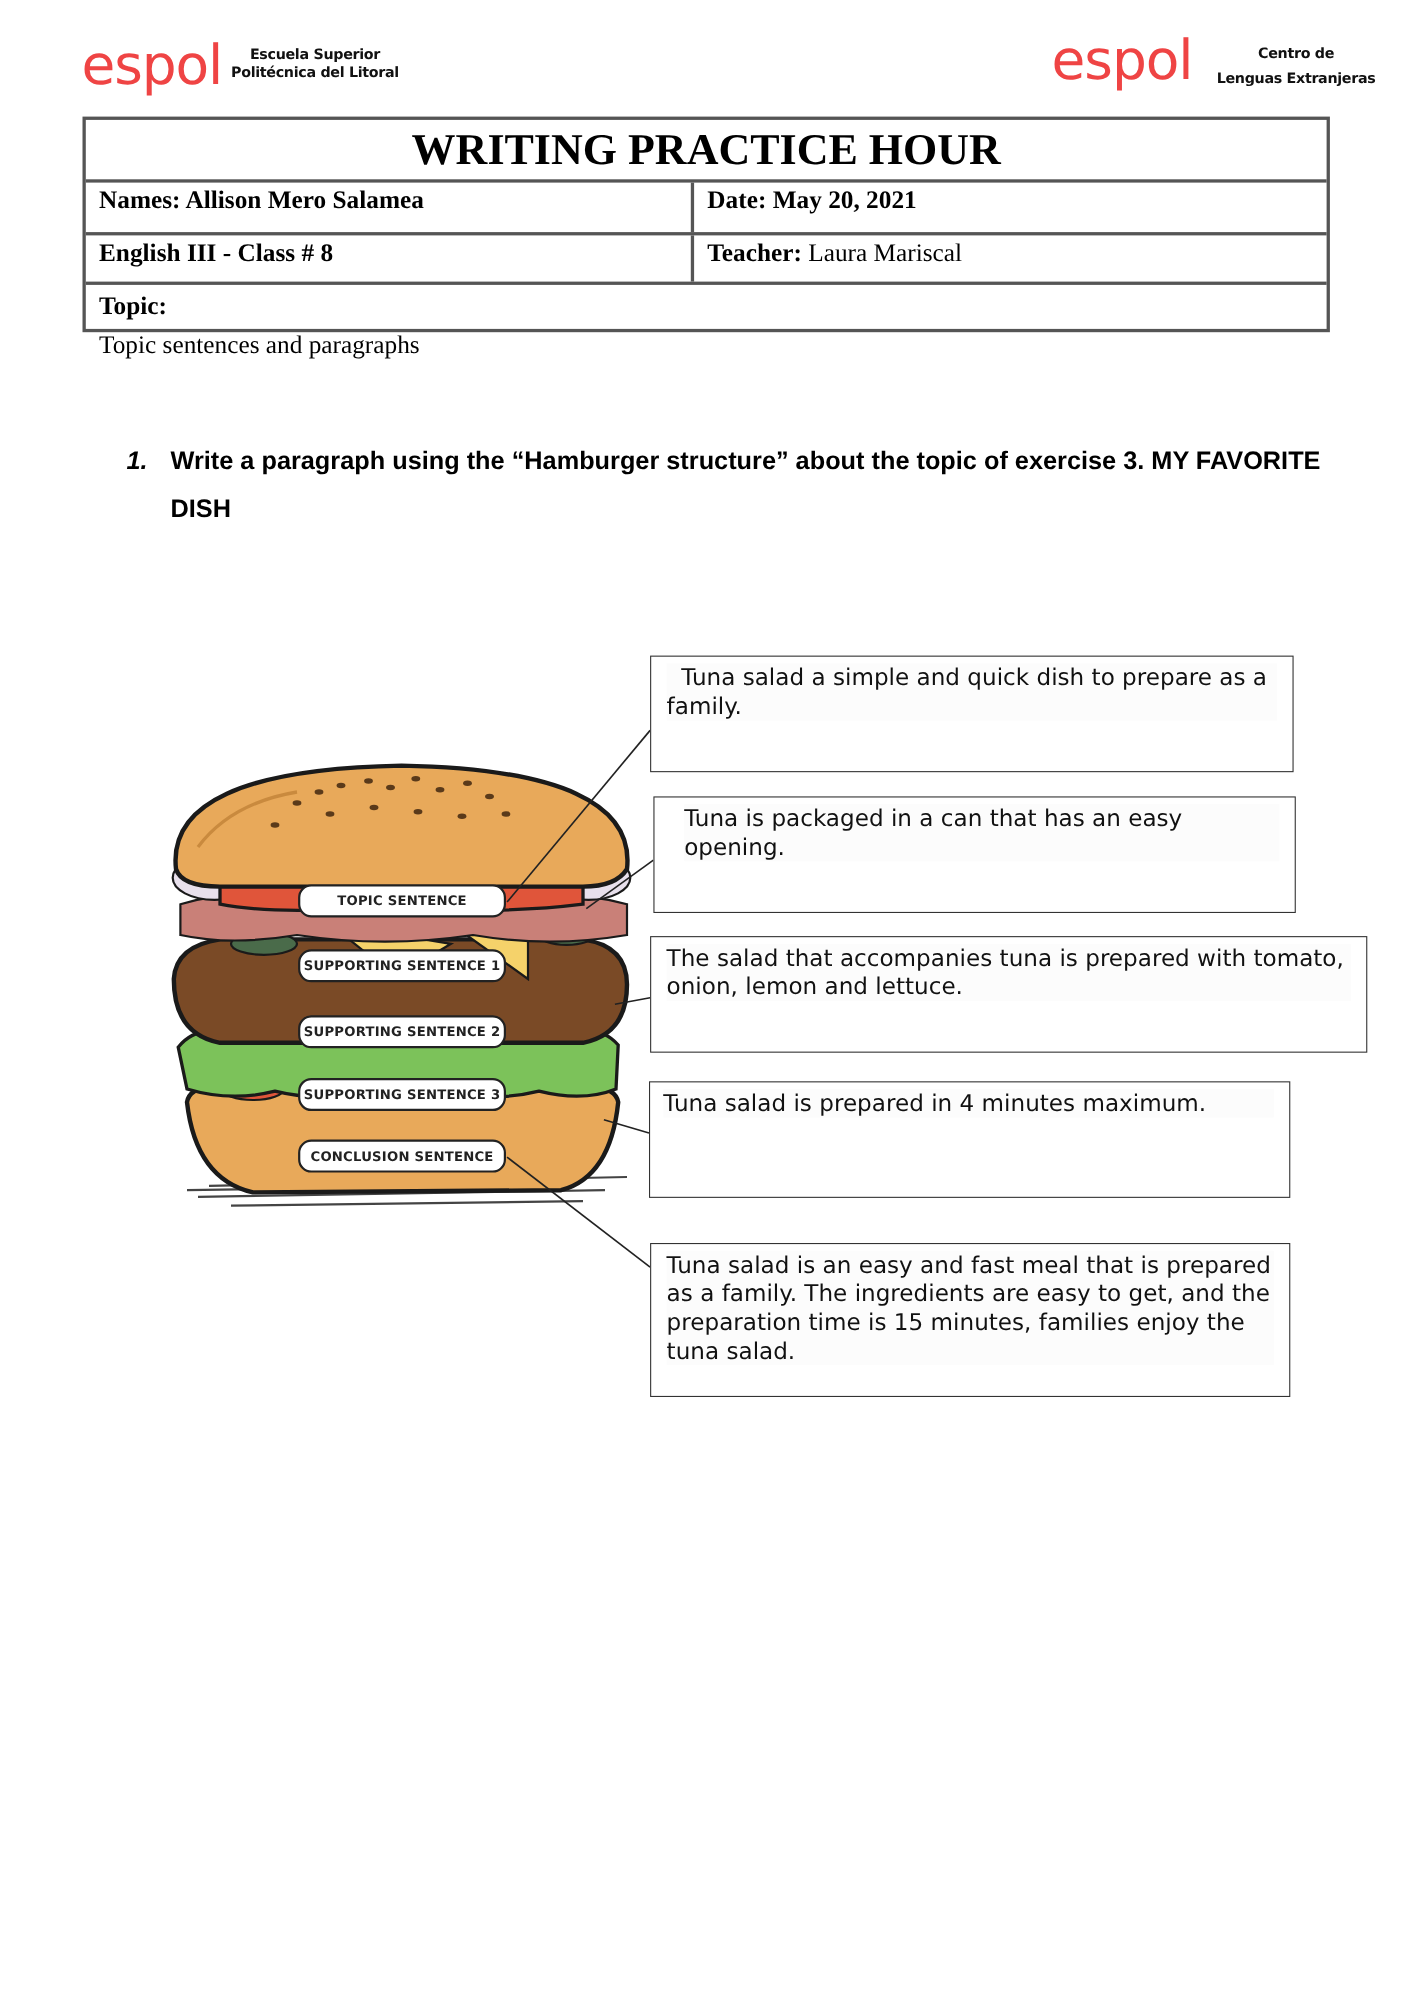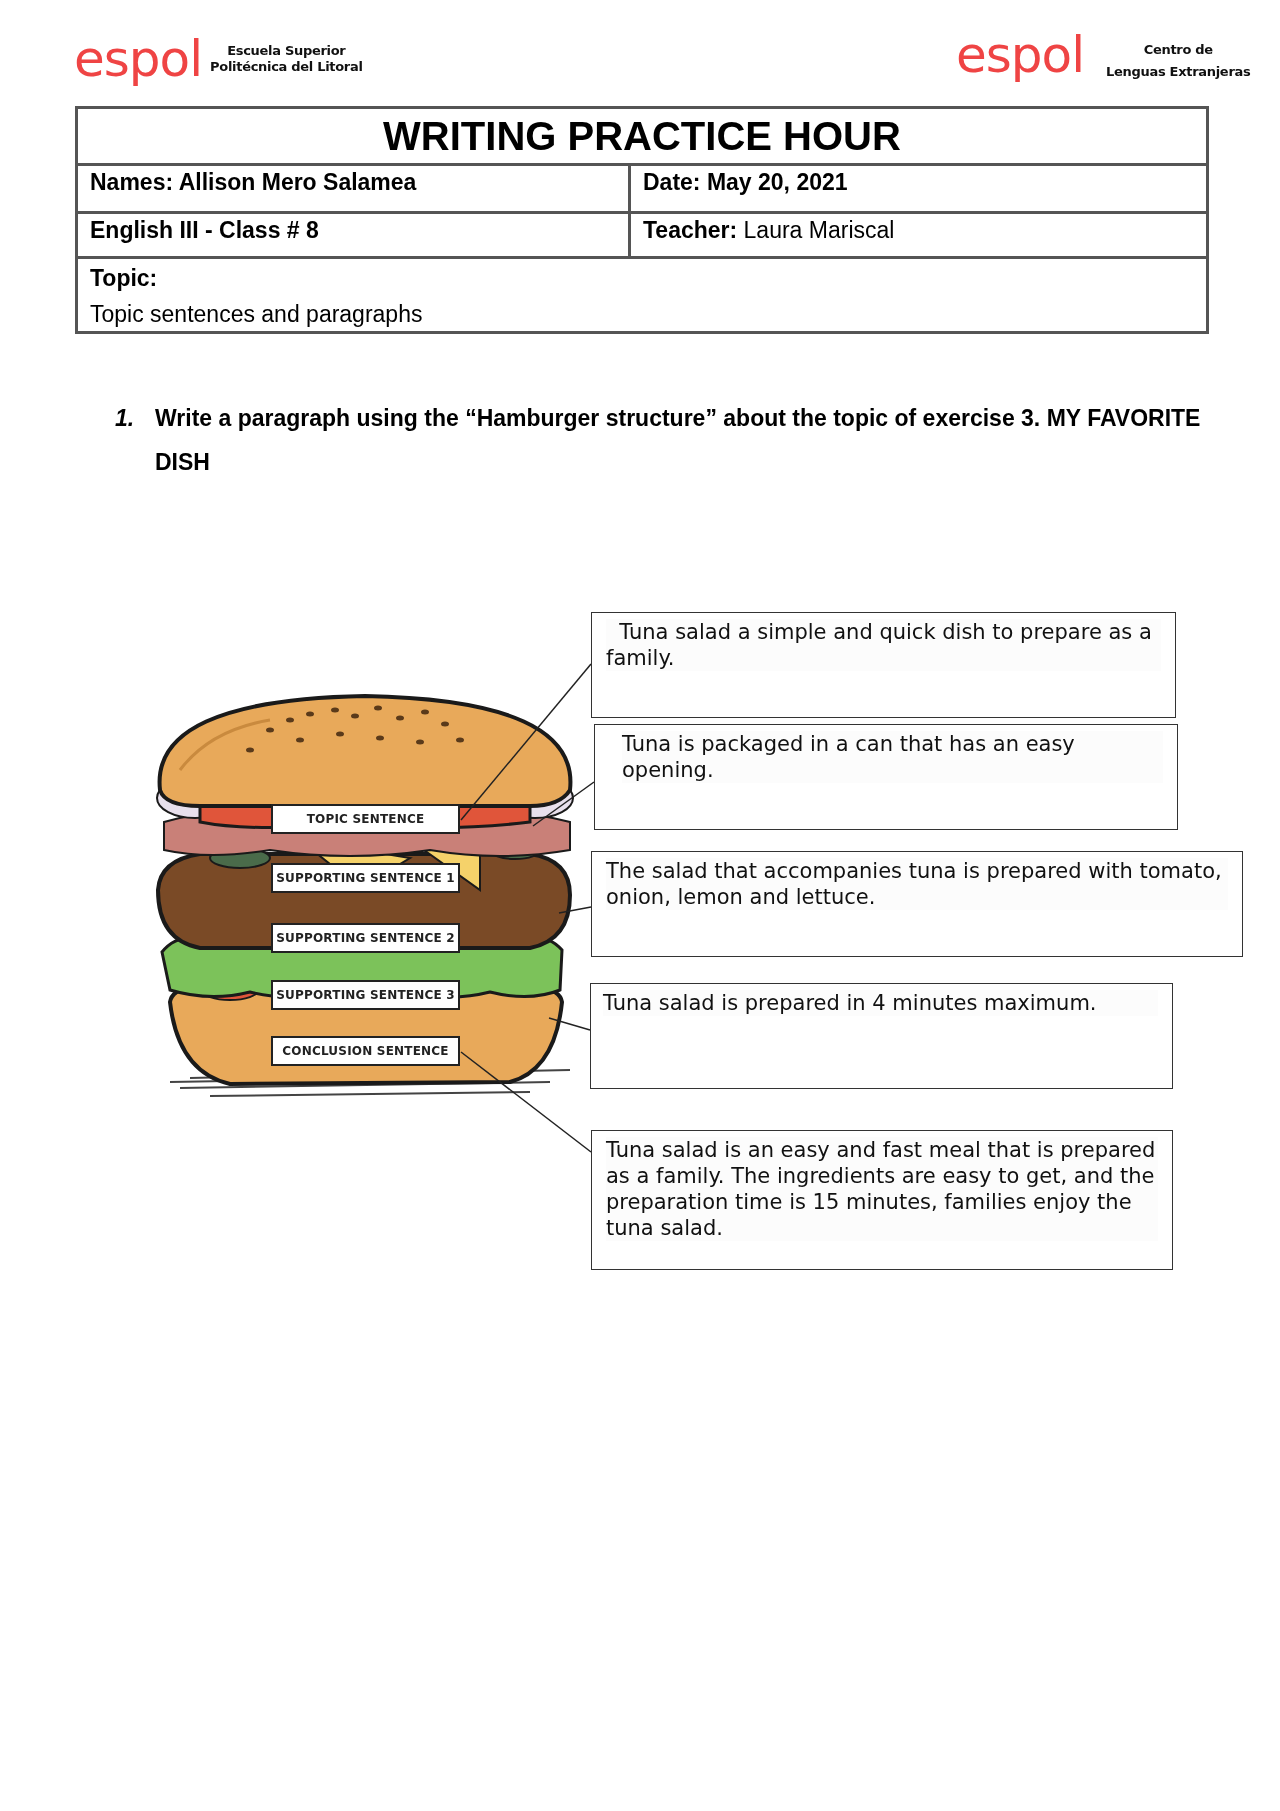--- a/index.html
+++ b/index.html
@@ -4,39 +4,39 @@
 <style>
   html, body { margin:0; padding:0; background:#ffffff; }
   body { width:1280px; height:1811px; position:relative; overflow:hidden; font-family:"Liberation Sans", sans-serif; color:#000; }
 
   
   .logo { position:absolute; display:flex; align-items:center; }
   .logo-mark { font-family:"DejaVu Sans", sans-serif; font-size:50px; font-weight:400; letter-spacing:-1px; line-height:1; color:#ef4444; }
   .logo-text { font-family:"DejaVu Sans", sans-serif; font-size:13px; line-height:16px; margin-left:8px; color:#111; font-weight:bold; letter-spacing:-0.3px;text-align:center; }
 
   
-  .hdr-table { position:absolute; left:75px; top:106px; width:1134px; height:228px; border:3px solid #555; box-sizing:border-box; }
+  .hdr-table { position:absolute; left:75px; top:106px; width:1134px; height:196px; border:3px solid #555; box-sizing:border-box;font-family:Liberation Serif, serif; }
   .hdr-row { position:absolute; left:0; right:0; border-bottom:3px solid #555; box-sizing:border-box; }
   .hdr-title { top:0; height:57px; text-align:center; font-weight:bold; font-size:40px; line-height:54px; }
   .hdr-r1 { top:57px; height:48px; }
   .hdr-r2 { top:105px; height:45px; }
   .hdr-r3 { top:150px; height:72px; border-bottom:none; }
   .hdr-cell { position:absolute; top:0; bottom:0; padding:2px 12px; box-sizing:border-box; font-size:23px; line-height:28px; }
   .hdr-cell.left { left:0; width:553px; border-right:3px solid #555; }
   .hdr-cell.right { left:553px; right:0; }
   .b { font-weight:bold; }
 
   
   .question { position:absolute; left:115px; top:396px; width:1100px; font-weight:bold; font-size:23px; line-height:44px; }
   .question .num { position:absolute; left:0; font-style:italic; }
   .question .txt { position:absolute; left:40px; width:1060px; }
 
   
   .burger { position:absolute; left:150px; top:690px; width:430px; height:420px; }
-  .burger-label { position:absolute; left:121px; width:189px; height:30px; background:#fff; border:2px solid #222; border-radius:0; box-sizing:border-box;
+  .burger-label { position:absolute; left:121px; width:189px; height:30px; background:#fff; border:2px solid #222; border-radius:12px; box-sizing:border-box;
     font-family:"DejaVu Sans", sans-serif; font-size:12px; font-weight:bold; text-align:center; line-height:26px; color:#222; letter-spacing:0.2px; }
 
   
   .tbox { position:absolute; border:1.5px solid #333; box-sizing:border-box; background:#fff; padding:6px 14px; font-family:"DejaVu Sans", sans-serif; font-size:21px; line-height:26px; color:#111; }
   .tbox .inner { background:#fcfcfc; }
 
   svg.lines { position:absolute; left:0; top:0; pointer-events:none; }
 </style>
 </head>
 <body>
@@ -148,21 +148,21 @@
 <svg class="lines" width="1280" height="1811">
   <g stroke="#222" stroke-width="1.5" fill="none">
     <line x1="461" y1="820" x2="591" y2="664"></line>
     <line x1="533" y1="826" x2="594" y2="782"></line>
     <line x1="559" y1="913" x2="591" y2="907"></line>
     <line x1="549" y1="1018" x2="590" y2="1030"></line>
     <line x1="461" y1="1052" x2="591" y2="1152"></line>
   </g>
 </svg>
 
-<div class="tbox" style="left:591px; top:612px; width:585px; height:106px;">
+<div class="tbox" style="left:591px; top:596px; width:585px; height:106px;">
   <div class="inner" style="white-space:pre-wrap;">  Tuna salad a simple and quick dish to prepare as a family.</div>
 </div>
 <div class="tbox" style="left:594px; top:724px; width:584px; height:106px;padding-left:27px;">
   <div class="inner">Tuna is packaged in a can that has an easy opening.</div>
 </div>
 <div class="tbox" style="left:591px; top:851px; width:652px; height:106px;">
   <div class="inner">The salad that accompanies tuna is prepared with tomato, onion, lemon and lettuce.</div>
 </div>
 <div class="tbox" style="left:590px; top:983px; width:583px; height:106px; padding-left:12px;">
   <div class="inner">Tuna salad is prepared in 4 minutes maximum.</div>

